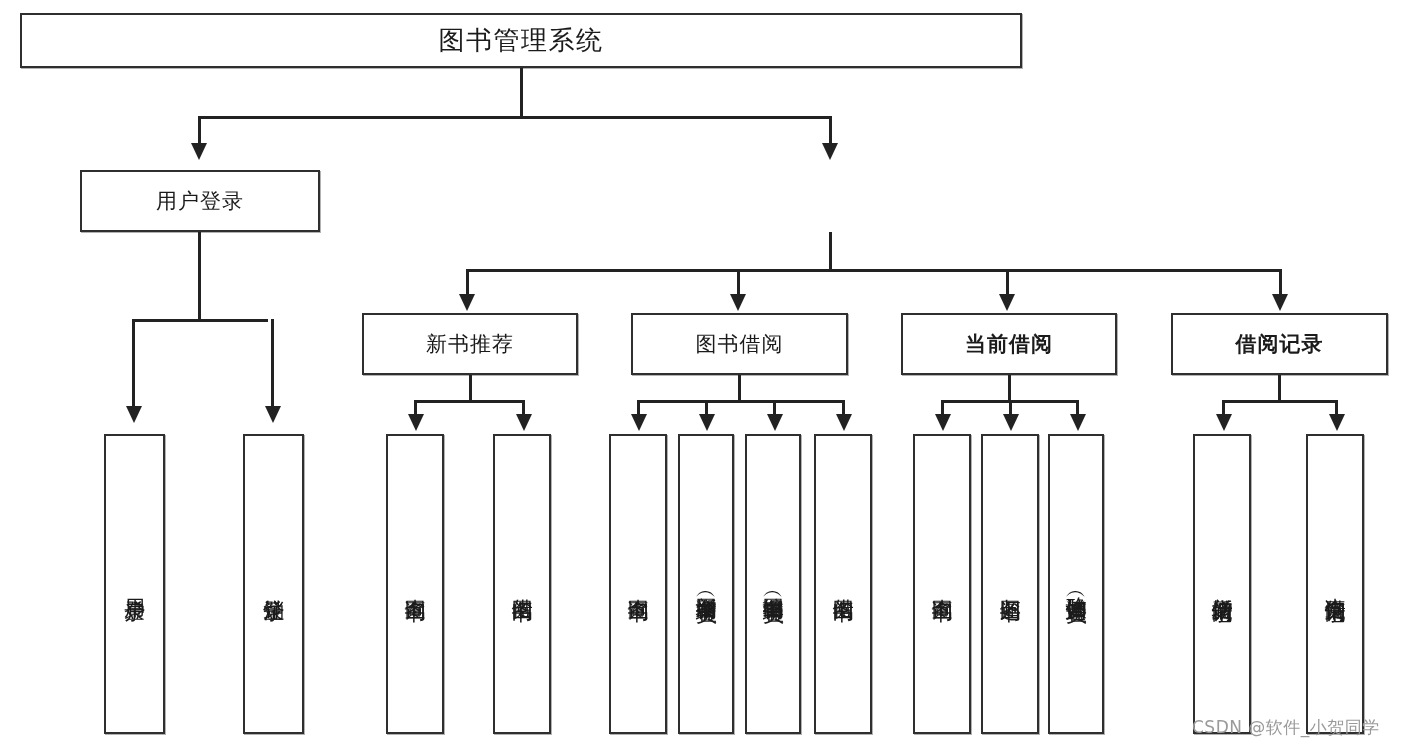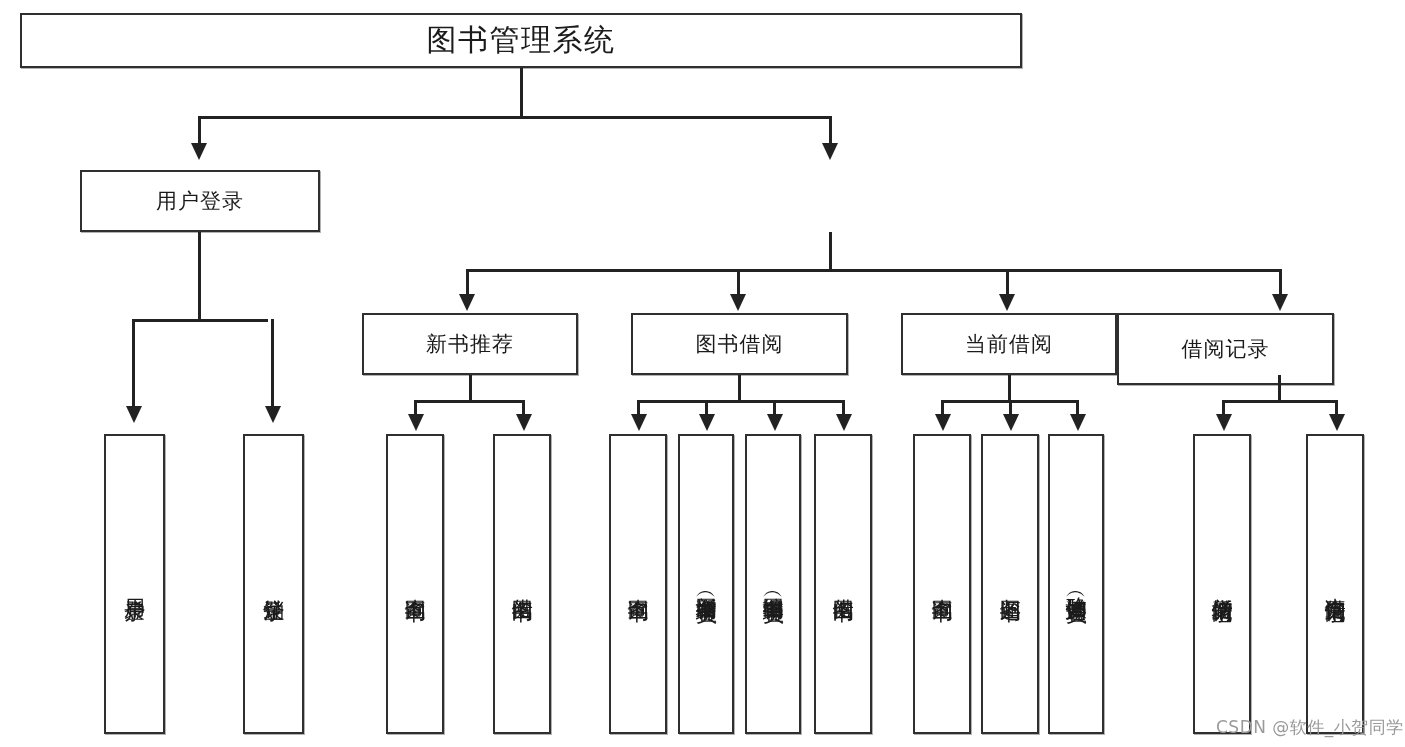--- a/index.html
+++ b/index.html
@@ -35,21 +35,21 @@
     text-align: center;
     line-height: 1.15;
     white-space: nowrap;
   }
   
   .node.horiz .label {
     font-size: 21px;
     letter-spacing: 1px;
   }
   .node.root .label {
-    font-size: 30px;
+    font-size: 26px;
     letter-spacing: 1.5px;
   }
   
   .node.vert {
     align-items: center;
     justify-content: center;
     padding: 4px 0;
   }
   .node.vert .label {
     writing-mode: vertical-rl;
@@ -123,24 +123,24 @@
   <div class="arrow" style="left:999px; top:294px;"></div>
   <div class="seg v" style="left:1279px; top:269px; height:28px;"></div>
   <div class="arrow" style="left:1272px; top:294px;"></div>
 
   <div class="node horiz" style="left:631px; top:313px; width:217px; height:62px;">
     <span class="label">图书借阅</span>
   </div>
   <div class="node horiz" style="left:362px; top:313px; width:216px; height:62px;">
     <span class="label">新书推荐</span>
   </div>
-  <div class="node horiz" style="left:901px; top:313px; width:216px; height:62px;">
+  <div class="node horiz" style="left:901px; top:313px; width:216px; height:62px;font-weight:bold;">
     <span class="label">当前借阅</span>
   </div>
-  <div class="node horiz" style="left:1117px; top:313px; width:217px; height:72px;">
+  <div class="node horiz" style="left:1171px; top:313px; width:217px; height:62px;font-weight:bold;">
     <span class="label">借阅记录</span>
   </div>
 
   <div class="seg v" style="left:469px; top:375px; height:28px;"></div>
   <div class="seg h" style="left:414px; top:400px; width:111px;"></div>
   <div class="seg v" style="left:414px; top:400px; height:17px;"></div>
   <div class="arrow" style="left:408px; top:414px;"></div>
   <div class="seg v" style="left:522px; top:400px; height:17px;"></div>
   <div class="arrow" style="left:516px; top:414px;"></div>
 
@@ -208,15 +208,15 @@
     <span class="label">确认归还（管理员）</span>
   </div>
 
   <div class="node vert" style="left:1193px; top:434px; width:58px; height:300px;">
     <span class="label">新增借阅记录</span>
   </div>
   <div class="node vert" style="left:1306px; top:434px; width:58px; height:300px;">
     <span class="label">查询借阅记录</span>
   </div>
 
-  <div id="watermark" style="left:1192px; top:716px;margin-left:24px;">CSDN @软件_小贺同学</div>
+  <div id="watermark" style="left:1192px; top:716px;">CSDN @软件_小贺同学</div>
 
 </div>
 
 </body></html>

